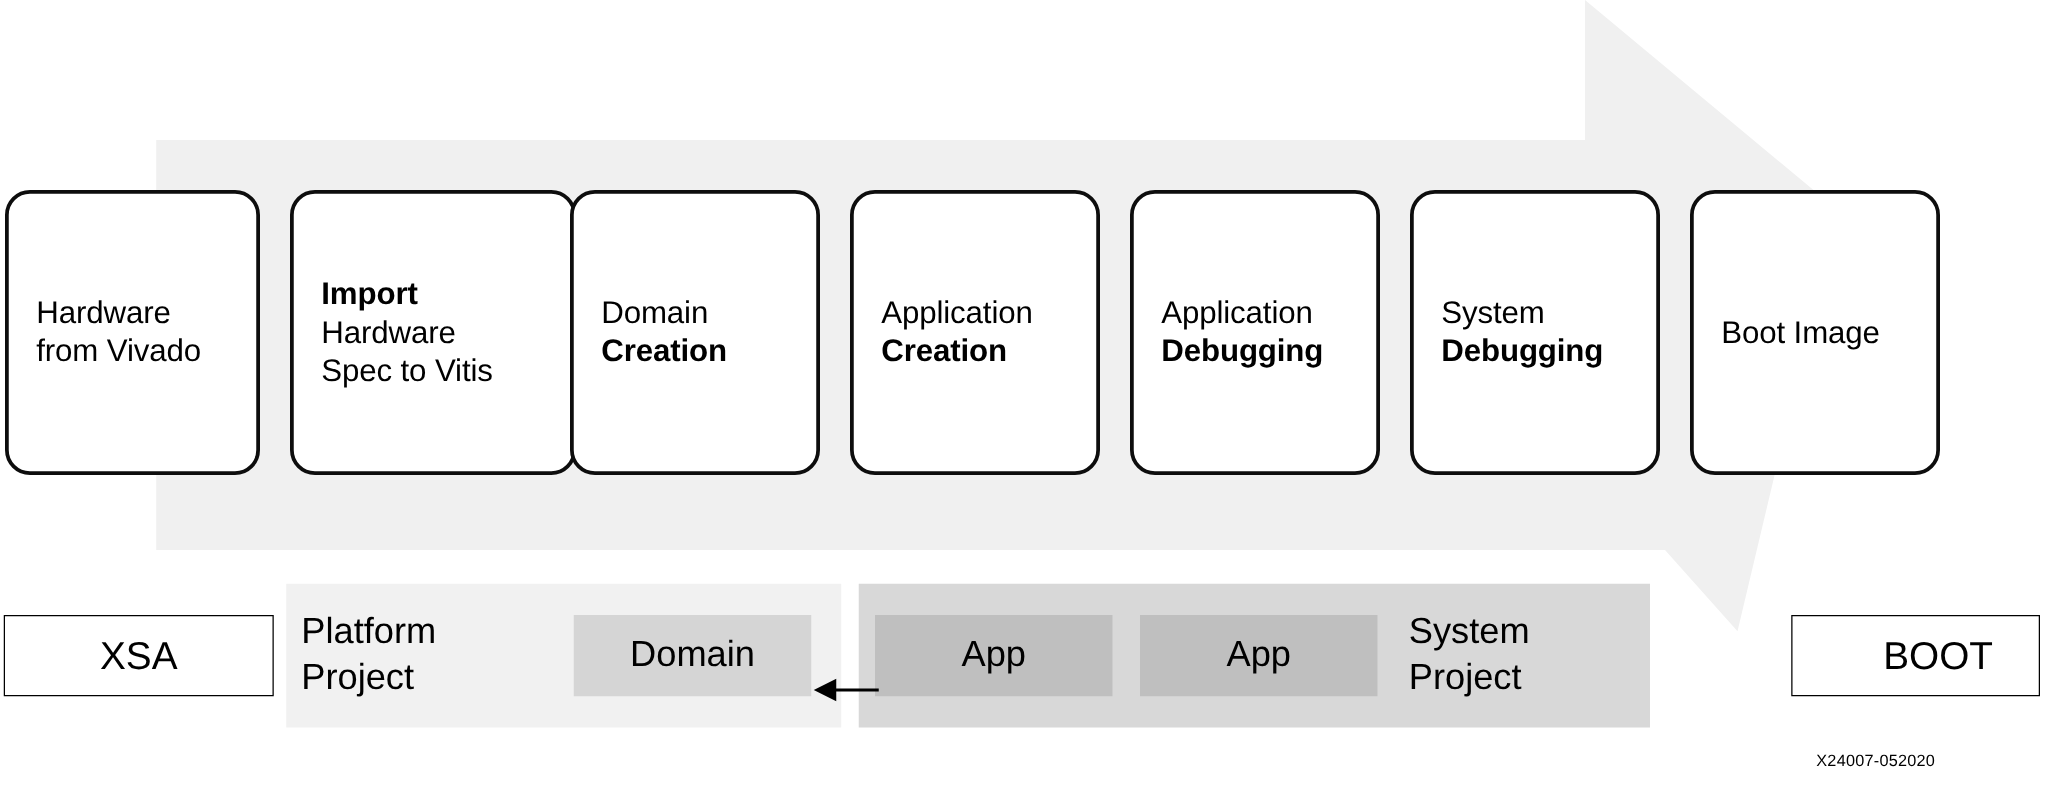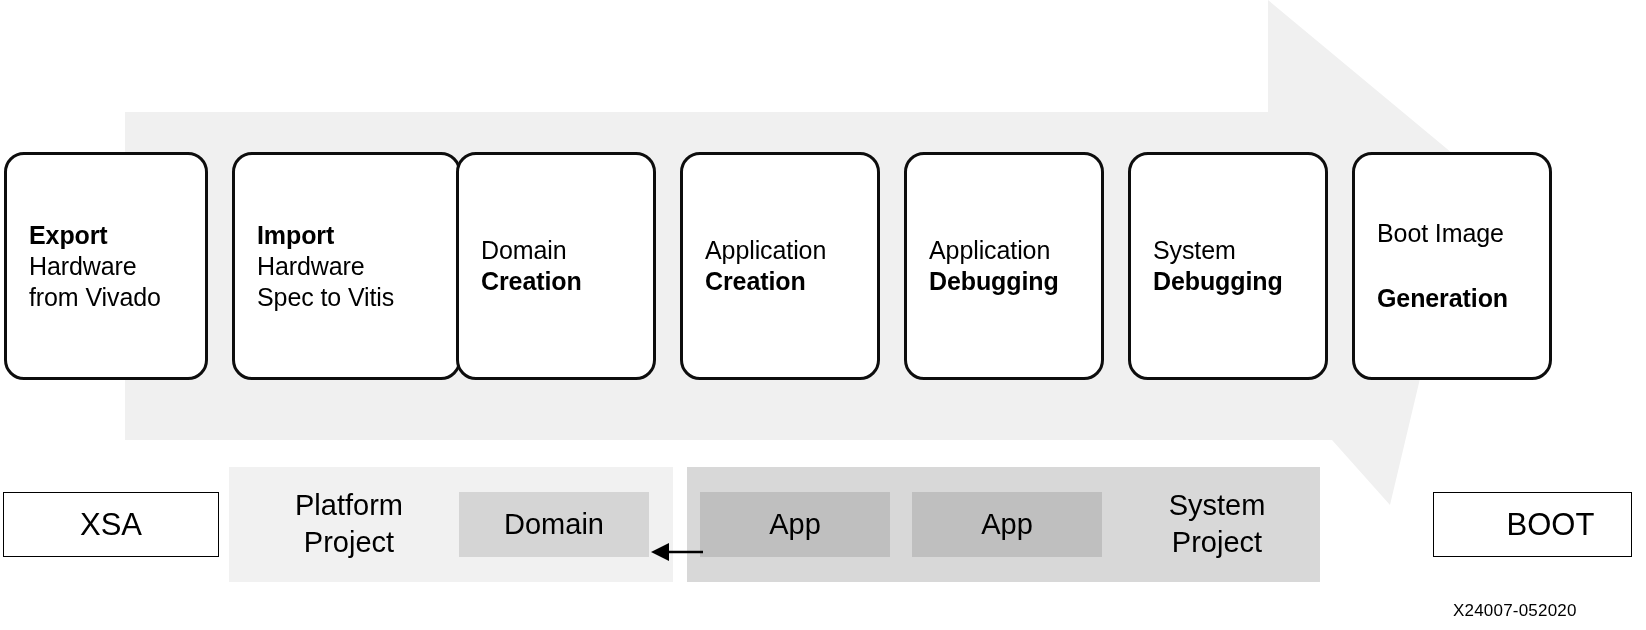--- a/index.html
+++ b/index.html
@@ -46,50 +46,48 @@
     display:flex;align-items:center;justify-content:center;
     font-size:31px;
   }
   .band{
     position:absolute;
     box-sizing:border-box;
     display:flex;align-items:center;
   }
   .band-label{
     position:absolute;
-    text-align:center;
     font-size:29px;
     line-height:37px;
     white-space:pre-line;
   }
   .chip{
     position:absolute;
     box-sizing:border-box;
     display:flex;align-items:center;justify-content:center;
     font-size:29px;
   }
   #link-arrow{position:absolute;}
   #figure-caption{
     position:absolute;
-    font-size:17px;
+    font-size:13px;
     letter-spacing:0.2px;
     white-space:nowrap;
   }
 </style>
 </head>
 <body>
 
 <div id="stage">
 
   <svg id="flow-arrow" viewBox="0 0 1646 630" width="1646" height="630" aria-hidden="true">
     <polygon points="125,112 1268,112 1268,0 1470,168 1390,505 1332,440 125,440" fill="#f0f0f0"></polygon>
   </svg>
 
   <div class="stage-box" style="left:4px;top:152px;width:204px;height:228px;">
-    <span class="line bold">Export</span>
     <span class="line">Hardware
 from Vivado</span>
   </div>
 
   <div class="stage-box" style="left:232px;top:152px;width:229px;height:228px;">
     <span class="line bold">Import</span>
     <span class="line">Hardware
 Spec to Vitis</span>
   </div>
 
@@ -108,21 +106,20 @@
     <span class="line bold">Debugging</span>
   </div>
 
   <div class="stage-box" style="left:1128px;top:152px;width:200px;height:228px;">
     <span class="line">System</span>
     <span class="line bold">Debugging</span>
   </div>
 
   <div class="stage-box" style="left:1352px;top:152px;width:200px;height:228px;gap:34px;">
     <span class="line">Boot Image</span>
-    <span class="line bold">Generation</span>
   </div>
 
   <div class="plain-box" style="left:3px;top:492px;width:216px;height:65px;">
     <span>XSA</span>
   </div>
 
   <div class="band" style="left:229px;top:467px;width:444px;height:115px;background:#f1f1f1;"></div>
   <div class="band-label" style="left:241px;top:487px;width:216px;">Platform
 Project</div>
 

